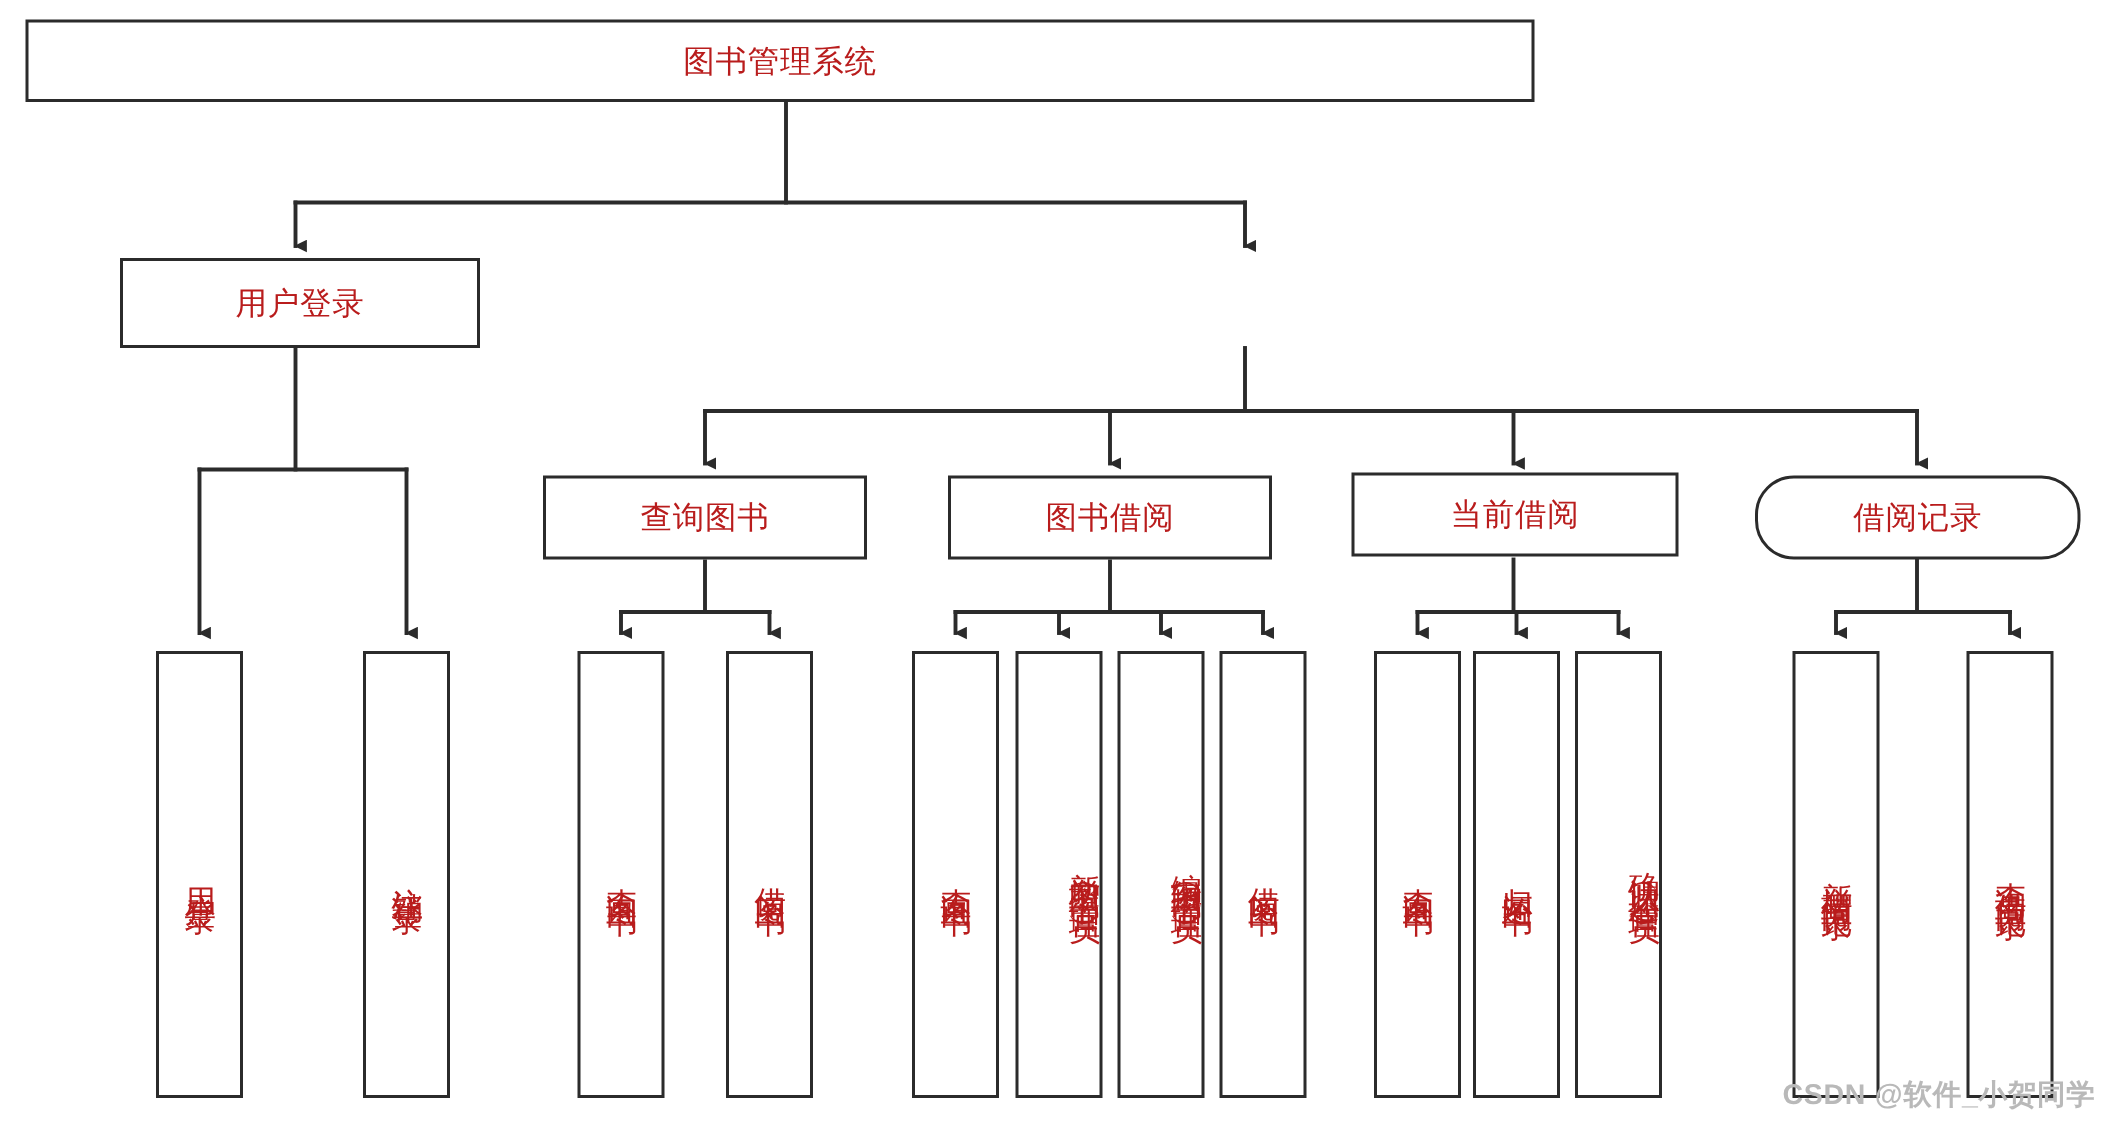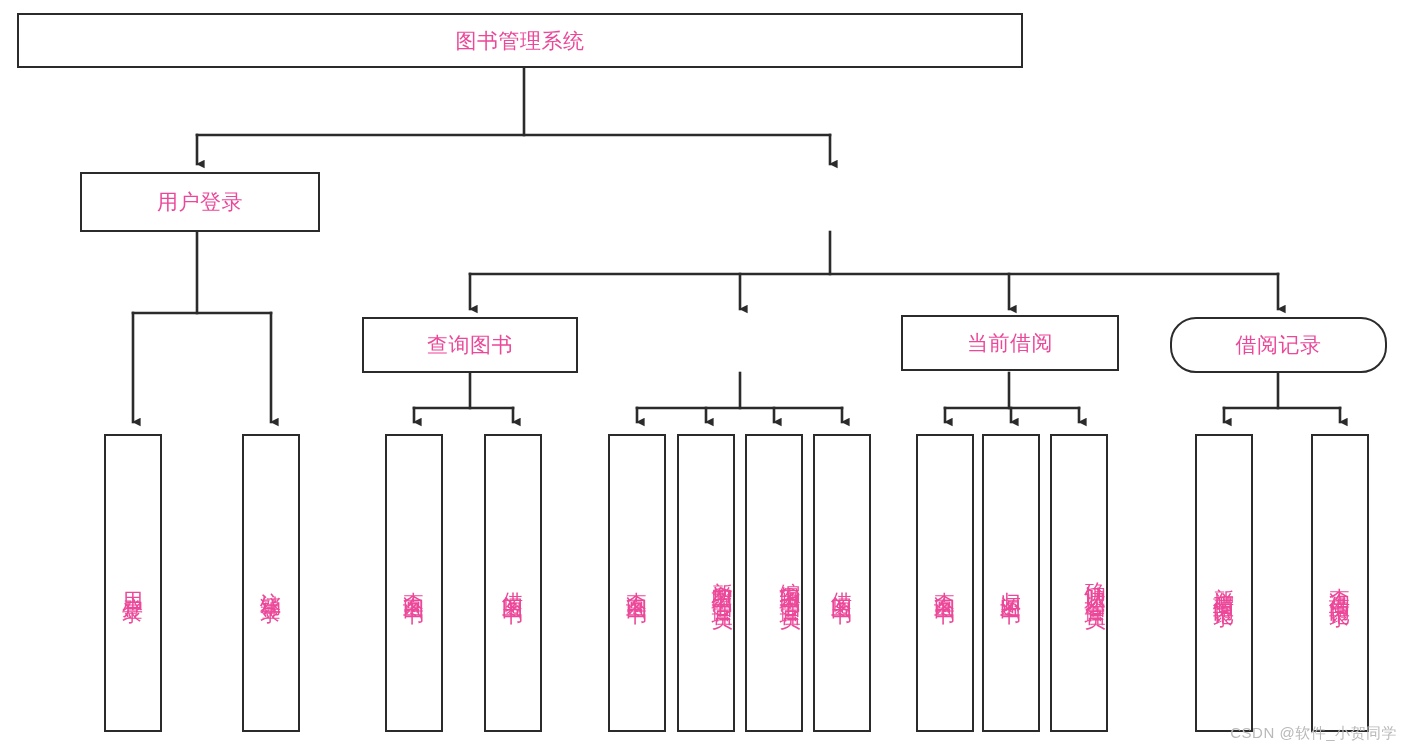--- a/index.html
+++ b/index.html
@@ -26,21 +26,21 @@
     pointer-events: none;
   }
   .node {
     position: absolute;
     box-sizing: border-box;
     border: 2.5px solid #2b2b2b;
     background: #ffffff;
     display: flex;
     align-items: center;
     justify-content: center;
-    color: #ec4899;
+    color: #b91c1c;
   }
   .node.horizontal {
     font-size: 21px;
     letter-spacing: 0.5px;
   }
   .node.vertical {
     writing-mode: vertical-rl;
     text-orientation: upright;
     font-size: 21px;
     letter-spacing: 4px;
@@ -55,24 +55,25 @@
     text-orientation: upright;
     white-space: nowrap;
   }
   .node.vtop .vlabel {
     align-self: flex-start;
   }
   .watermark {
     position: absolute;
     right: 8px;
     bottom: 4px;
-    font-size: 15px;
+    font-size: 19px;
     color: #b9b9b9;
     white-space: nowrap;
     letter-spacing: 0.5px;
+    font-weight: bold;
   }
 </style>
 </head>
 <body>
 
 <div id="diagram-root">
 
   <svg class="edges" viewBox="0 0 1405 747">
     <defs>
       <marker id="arrowhead" markerWidth="9" markerHeight="9" refX="4.2" refY="7.6" orient="auto" markerUnits="userSpaceOnUse">
@@ -128,20 +129,23 @@
     <span>图书管理系统</span>
   </div>
 
   <div class="node horizontal" style="left:80px; top:172px; width:240px; height:60px;">
     <span>用户登录</span>
   </div>
 
   <div class="node horizontal" style="left:362px; top:317px; width:216px; height:56px;">
     <span>查询图书</span>
   </div>
+  <div class="node horizontal" style="left:632px; top:317px; width:216px; height:56px;">
+    <span>图书借阅</span>
+  </div>
   <div class="node horizontal" style="left:901px; top:315px; width:218px; height:56px;">
     <span>当前借阅</span>
   </div>
   <div class="node horizontal" style="left:1170px; top:317px; width:217px; height:56px;border-radius:26px;">
     <span>借阅记录</span>
   </div>
 
   <div class="node vertical" style="left:104px; top:434px; width:58px; height:298px;">
     <span class="vlabel">用户登录</span>
   </div>

